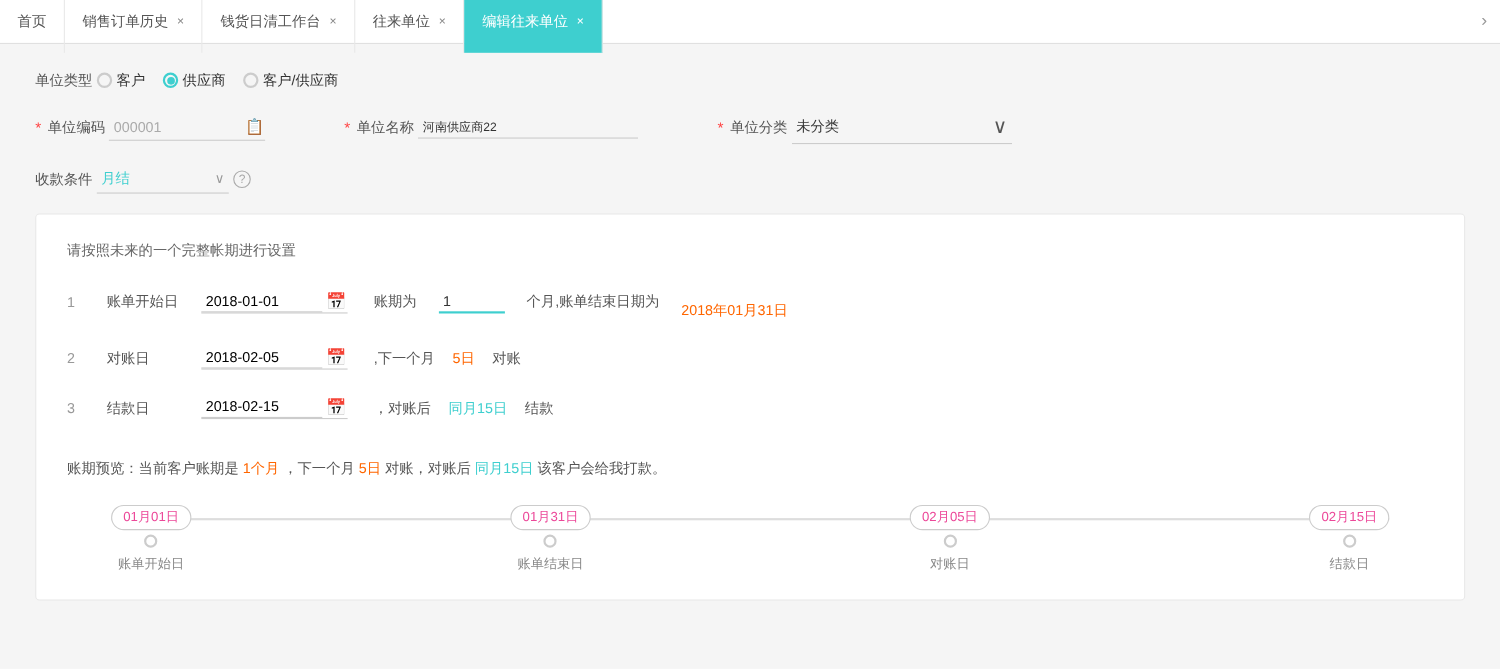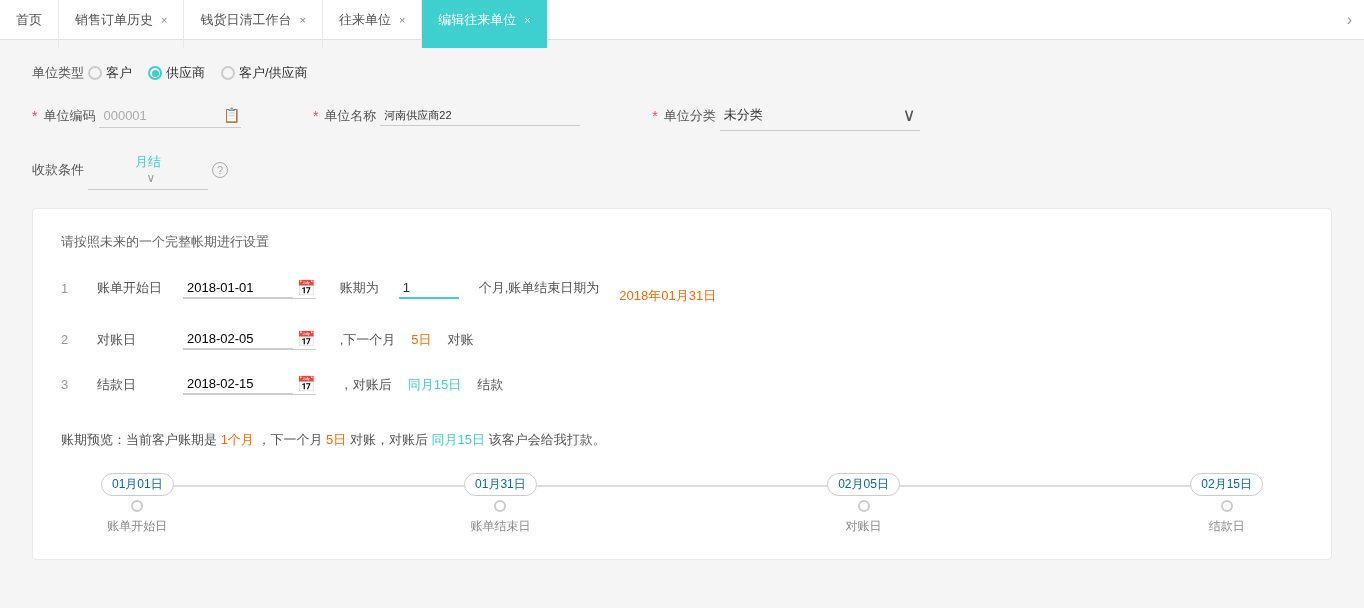--- a/index.html
+++ b/index.html
@@ -270,21 +270,21 @@
       background: #fff;
       border: 2px solid #ccc;
       z-index: 1;
     }
     .timeline-badge {
       background: #fff;
       border: 1px solid #ccc;
       border-radius: 12px;
       padding: 2px 10px;
       font-size: 12px;
-      color: #0369a1;
+      color: #ec4899;
       margin-bottom: 4px;
       white-space: nowrap;
     }
     .timeline-node-label {
       font-size: 12px;
       color: #888;
       margin-top: 6px;
       white-space: nowrap;
     }
   </style>
@@ -359,21 +359,21 @@
       <div class="dropdown-field" style="min-width:200px;">
         <span class="value">未分类</span>
         <span class="chevron" style="font-size:18px;color:#555;">∨</span>
       </div>
     </div>
   </div>
 
   <div class="form-row">
     <div class="form-item">
       <label>收款条件</label>
-      <div class="select-field" style="min-width:120px;flex-direction:column;">
+      <div class="select-field" style="min-width:120px;">
         <span class="value">月结</span>
         <span class="chevron">∨</span>
       </div>
       <div class="help-icon">?</div>
     </div>
   </div>
 
   <div class="card">
     <div class="card-title">请按照未来的一个完整帐期进行设置</div>
 

